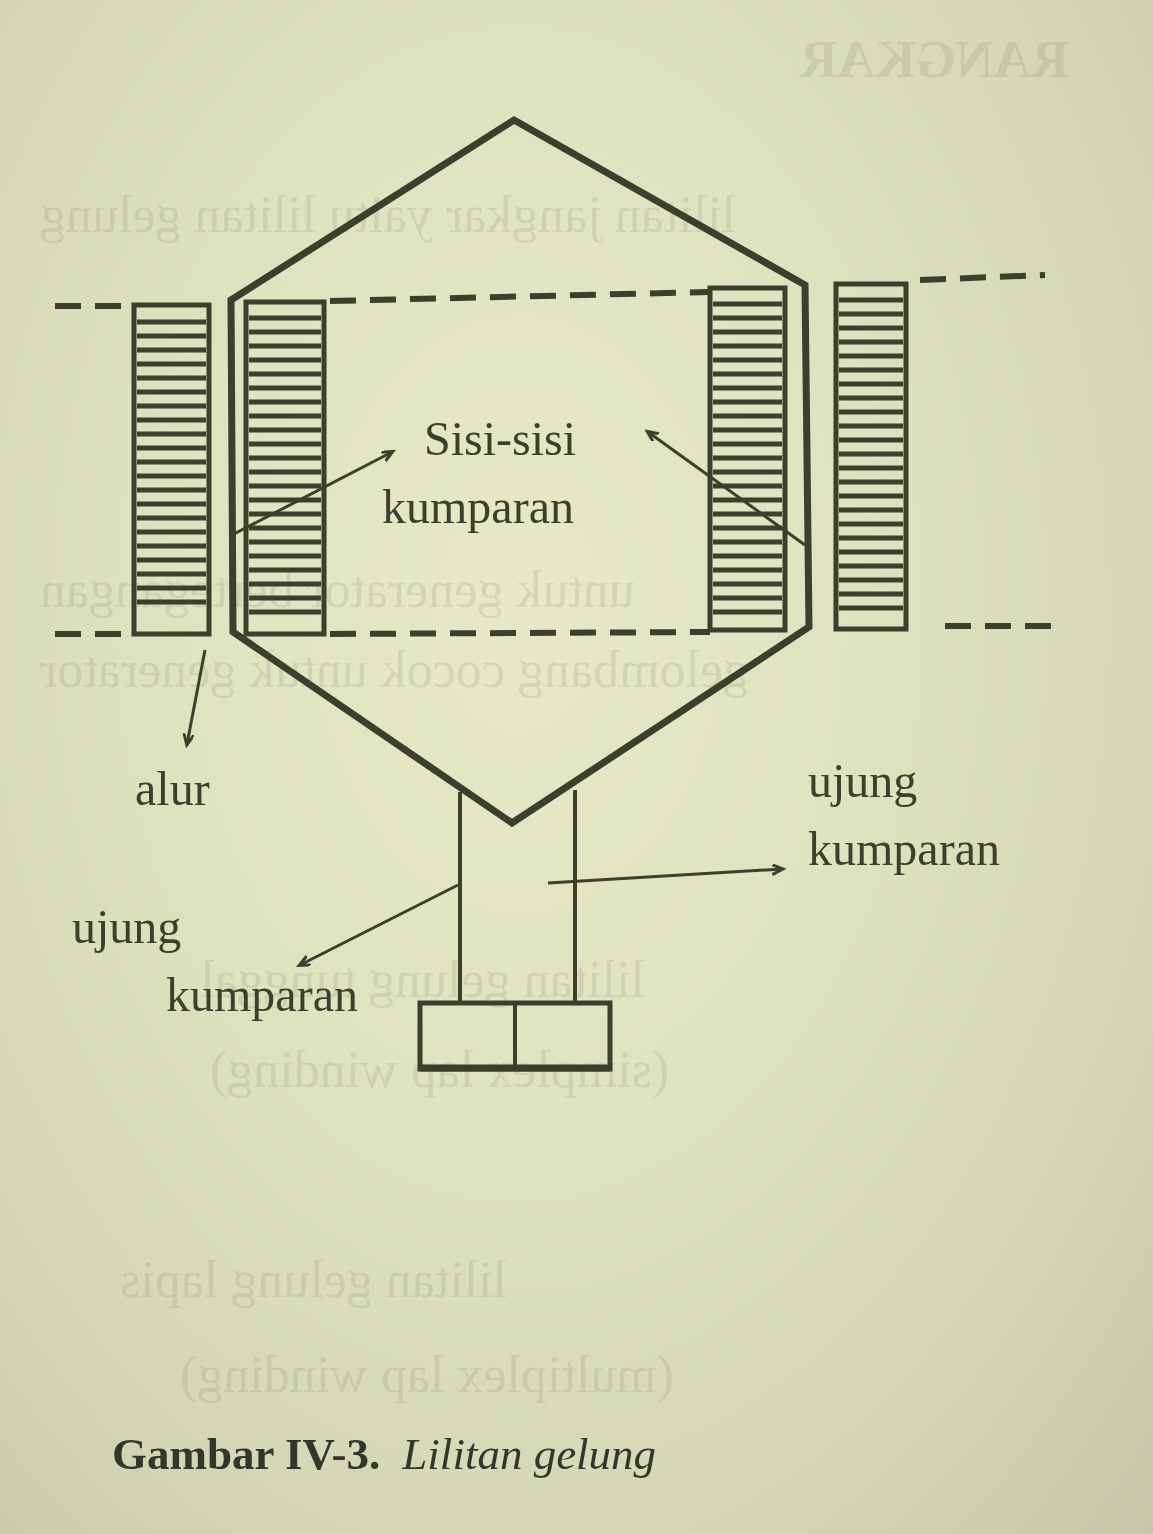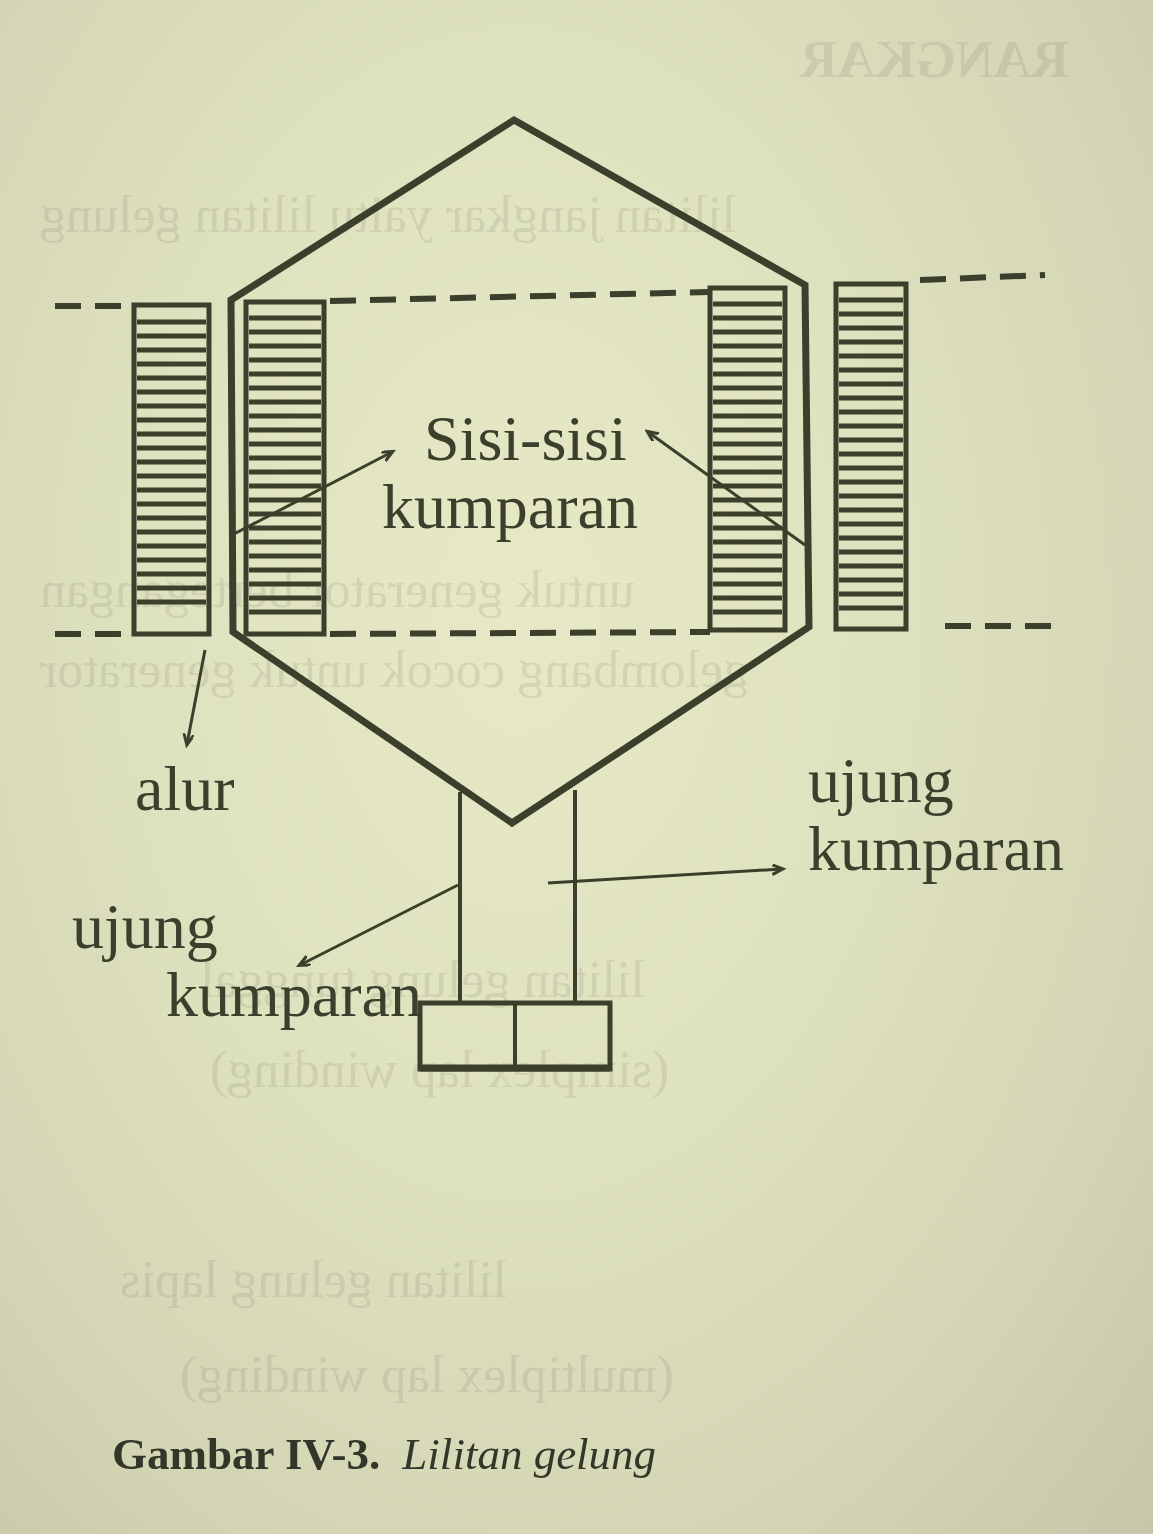--- a/index.html
+++ b/index.html
@@ -21,21 +21,21 @@
         radial-gradient(ellipse at 45% 40%, #e6e8c6 0%, #dfe2bf 40%, #d3d5b4 75%, #c6c6aa 100%);
     }
     svg.diagram {
       position: absolute;
       left: 0; top: 0;
     }
     .lbl {
       position: absolute;
       font-family: "Liberation Serif", "DejaVu Serif", serif;
       color: #3b3f2c;
-      font-size: 64px;
+      font-size: 48px;
       line-height: 58px;
       white-space: nowrap;
     }
     .caption {
       position: absolute;
       left: 112px;
       top: 1428px;
       font-family: "Liberation Serif", "DejaVu Serif", serif;
       color: #33372a;
       font-size: 45px;

